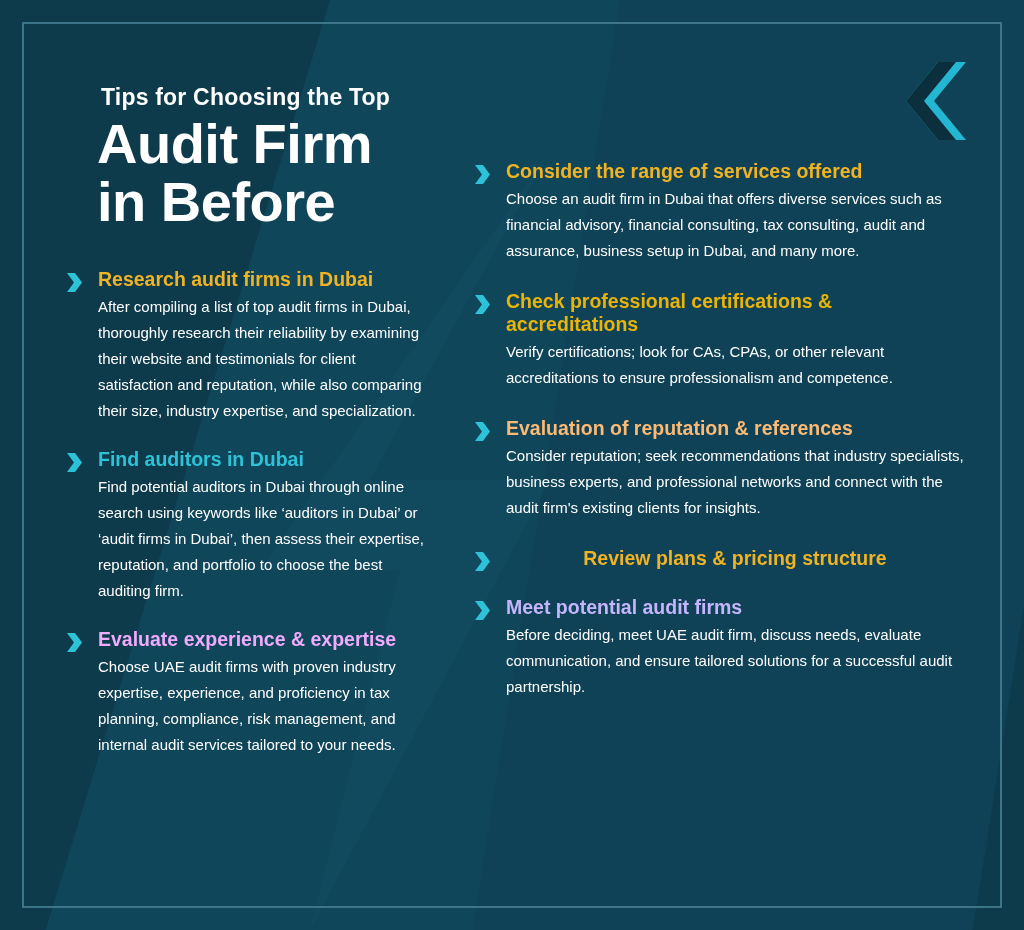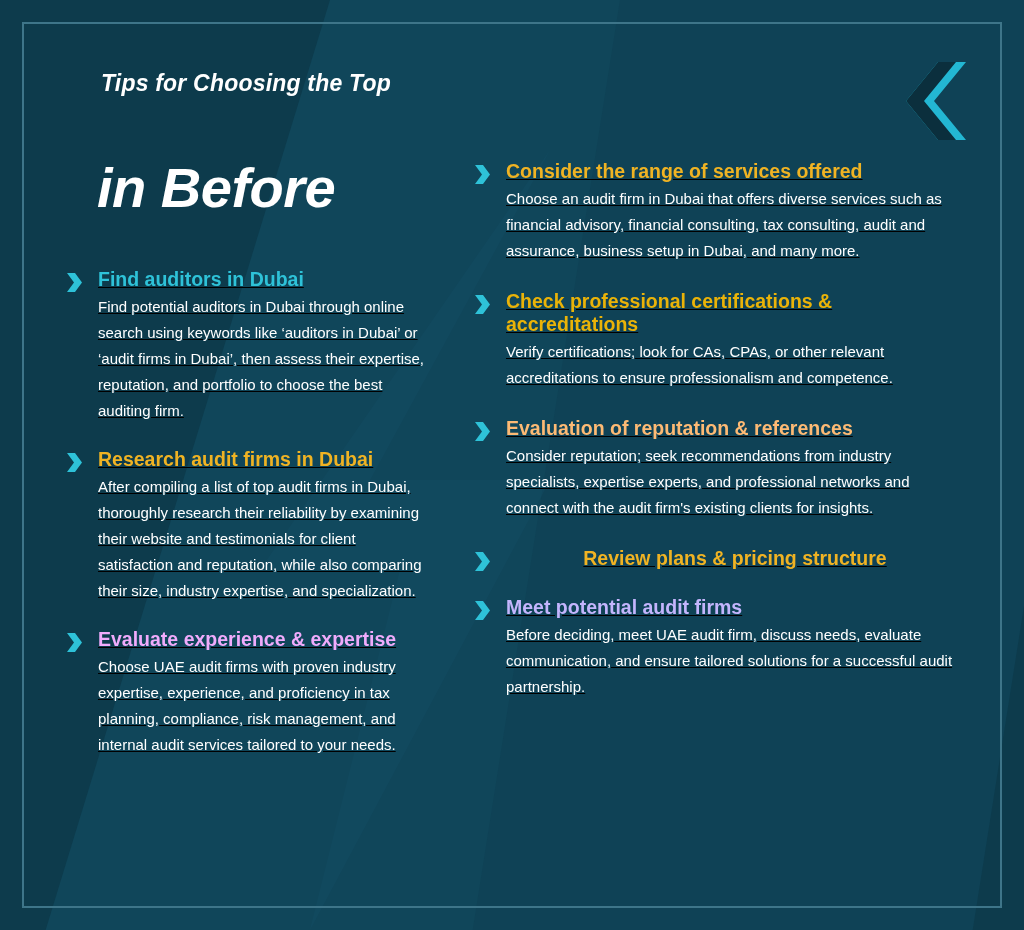--- a/index.html
+++ b/index.html
@@ -67,23 +67,22 @@
   .logo {
     position: absolute;
     right: 58px;
     top: 62px;
     width: 62px;
     height: 78px;
   }
   .title-block {
     position: absolute;
     left: 97px;
-    top: 70px;
+    top: 84px;
     width: 400px;
-    font-style: italic;
   }
   .kicker {
     color: #ffffff;
     font-size: 23px;
     font-weight: bold;
     letter-spacing: .2px;
     margin: 0 0 4px 4px;
   }
   .headline {
     color: #ffffff;
@@ -103,21 +102,20 @@
   }
   .col-right {
     left: 474px;
     top: 160px;
     width: 490px;
   }
   .item {
     position: relative;
     padding-left: 32px;
     margin-bottom: 22px;
-    text-decoration: underline;
   }
   .bullet {
     position: absolute;
     left: 0;
     top: 5px;
     width: 17px;
     height: 19px;
     display: block;
   }
   .item h3 {
@@ -157,43 +155,43 @@
   <div class="content">
 
     <svg class="logo" viewBox="0 0 62 78">
       <path d="M34 0 L62 0 L30 39 L62 78 L34 78 L2 39 Z" fill="#23b7d3"></path>
       <path d="M34 0 L52 0 L20 39 L52 78 L34 78 L2 39 Z" fill="#0b2f3d"></path>
     </svg>
 
     <div class="title-block">
       <p class="kicker">Tips for Choosing the Top</p>
       <h1 class="headline">
-        <br>
+        <span>Audit Firm</span><br>
         <span>in Before</span>
       </h1>
     </div>
 
     <div class="col col-left">
 
+      <div class="item">
+        <svg class="bullet" viewBox="0 0 17 19">
+          <path d="M1 0 L9 0 L16 9.5 L9 19 L1 19 L8 9.5 Z" fill="#2ec2d8"></path>
+        </svg>
+        <h3 style="color: rgb(240, 179, 35);">Research audit firms in Dubai</h3>
+        <p>After compiling a list of top audit firms in Dubai, thoroughly research their reliability by examining their website and testimonials for client satisfaction and reputation, while also comparing their size, industry expertise, and specialization.</p>
+      </div>
+
       <div class="item teal">
         <svg class="bullet" viewBox="0 0 17 19">
           <path d="M1 0 L9 0 L16 9.5 L9 19 L1 19 L8 9.5 Z" fill="#2ec2d8"></path>
         </svg>
         <h3 style="color: rgb(46, 194, 216);">Find auditors in Dubai</h3>
         <p>Find potential auditors in Dubai through online search using keywords like ‘auditors in Dubai’ or ‘audit firms in Dubai’, then assess their expertise, reputation, and portfolio to choose the best auditing firm.</p>
       </div>
 
-      <div class="item">
-        <svg class="bullet" viewBox="0 0 17 19">
-          <path d="M1 0 L9 0 L16 9.5 L9 19 L1 19 L8 9.5 Z" fill="#2ec2d8"></path>
-        </svg>
-        <h3 style="color: rgb(240, 179, 35);">Research audit firms in Dubai</h3>
-        <p>After compiling a list of top audit firms in Dubai, thoroughly research their reliability by examining their website and testimonials for client satisfaction and reputation, while also comparing their size, industry expertise, and specialization.</p>
-      </div>
-
       <div class="item teal">
         <svg class="bullet" viewBox="0 0 17 19">
           <path d="M1 0 L9 0 L16 9.5 L9 19 L1 19 L8 9.5 Z" fill="#2ec2d8"></path>
         </svg>
         <h3 style="color: #f0abfc;">Evaluate experience &amp; expertise</h3>
         <p>Choose UAE audit firms with proven industry expertise, experience, and proficiency in tax planning, compliance, risk management, and internal audit services tailored to your needs.</p>
       </div>
 
     </div>
 
@@ -213,21 +211,21 @@
         </svg>
         <h3 style="color: #eab308;">Check professional certifications &amp; accreditations</h3>
         <p>Verify certifications; look for CAs, CPAs, or other relevant accreditations to ensure professionalism and competence.</p>
       </div>
 
       <div class="item">
         <svg class="bullet" viewBox="0 0 17 19">
           <path d="M1 0 L9 0 L16 9.5 L9 19 L1 19 L8 9.5 Z" fill="#2ec2d8"></path>
         </svg>
         <h3 style="color: #fdba74;">Evaluation of reputation &amp; references</h3>
-        <p>Consider reputation; seek recommendations from industry specialists, expertise experts, and professional networks and connect with the audit firm's existing clients for insights.</p>
+        <p>Consider reputation; seek recommendations that industry specialists, business experts, and professional networks and connect with the audit firm's existing clients for insights.</p>
       </div>
 
       <div class="item">
         <svg class="bullet" viewBox="0 0 17 19">
           <path d="M1 0 L9 0 L16 9.5 L9 19 L1 19 L8 9.5 Z" fill="#2ec2d8"></path>
         </svg>
         <h3 style="color: rgb(240, 179, 35); text-align: center;">Review plans &amp; pricing structure</h3>
       </div>
 
       <div class="item">

